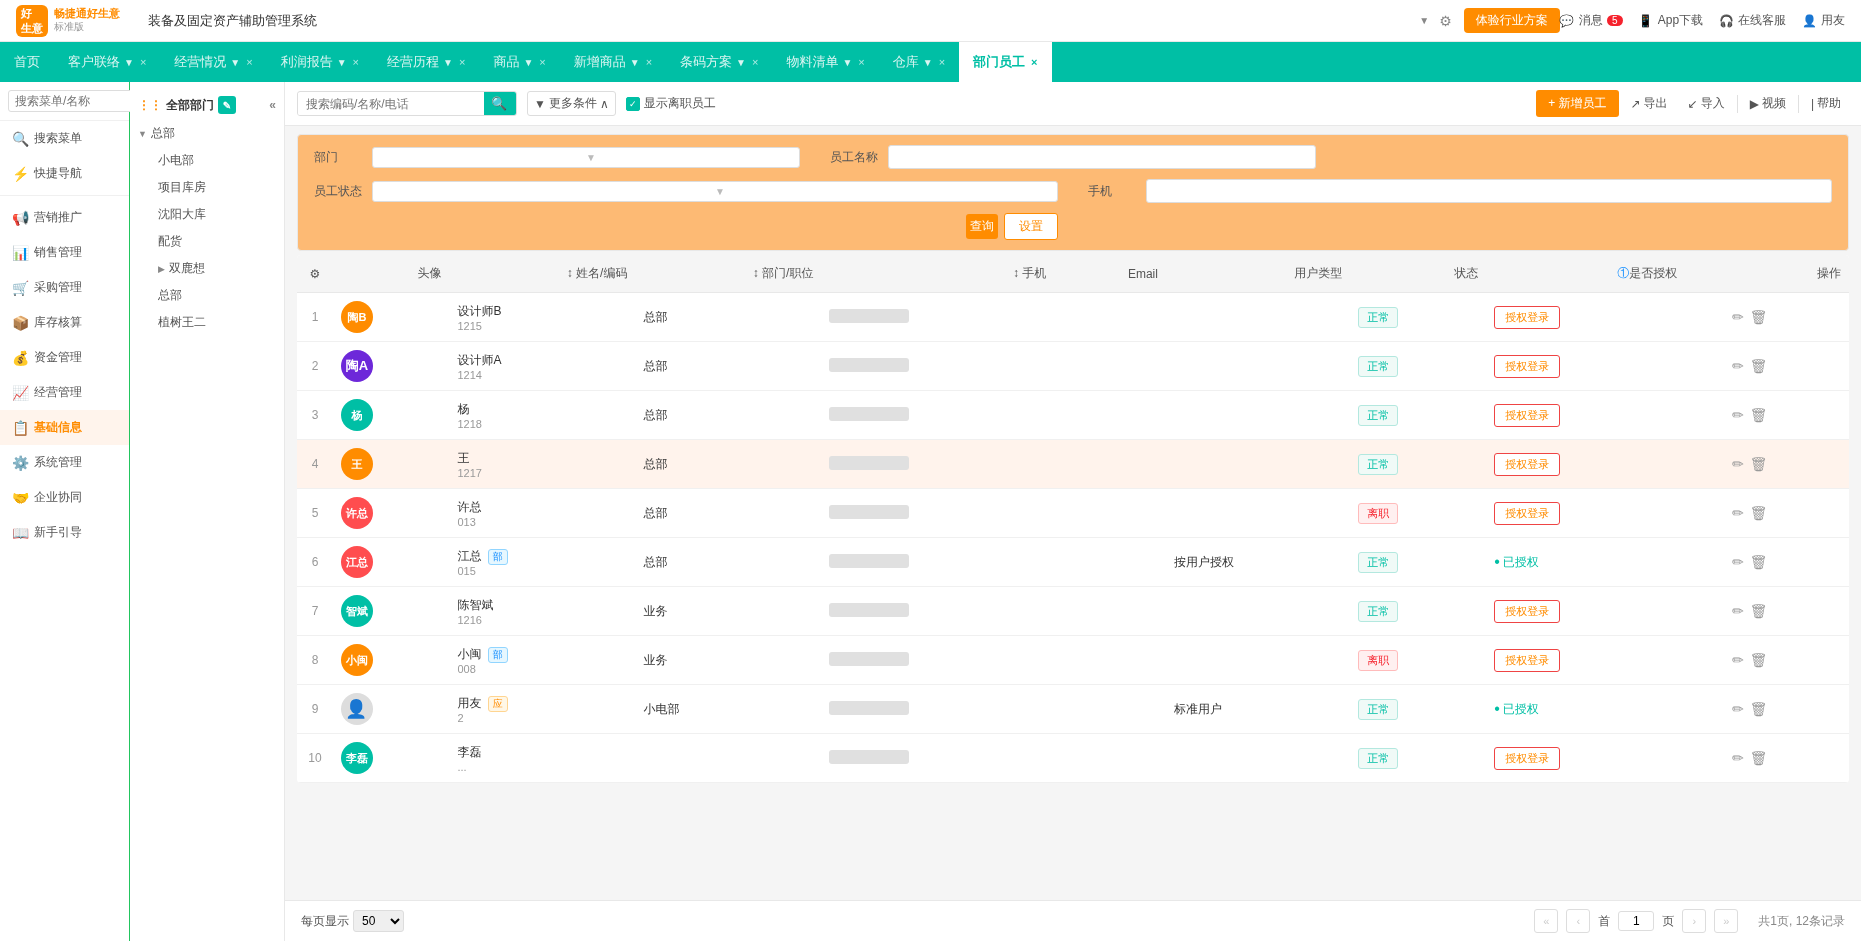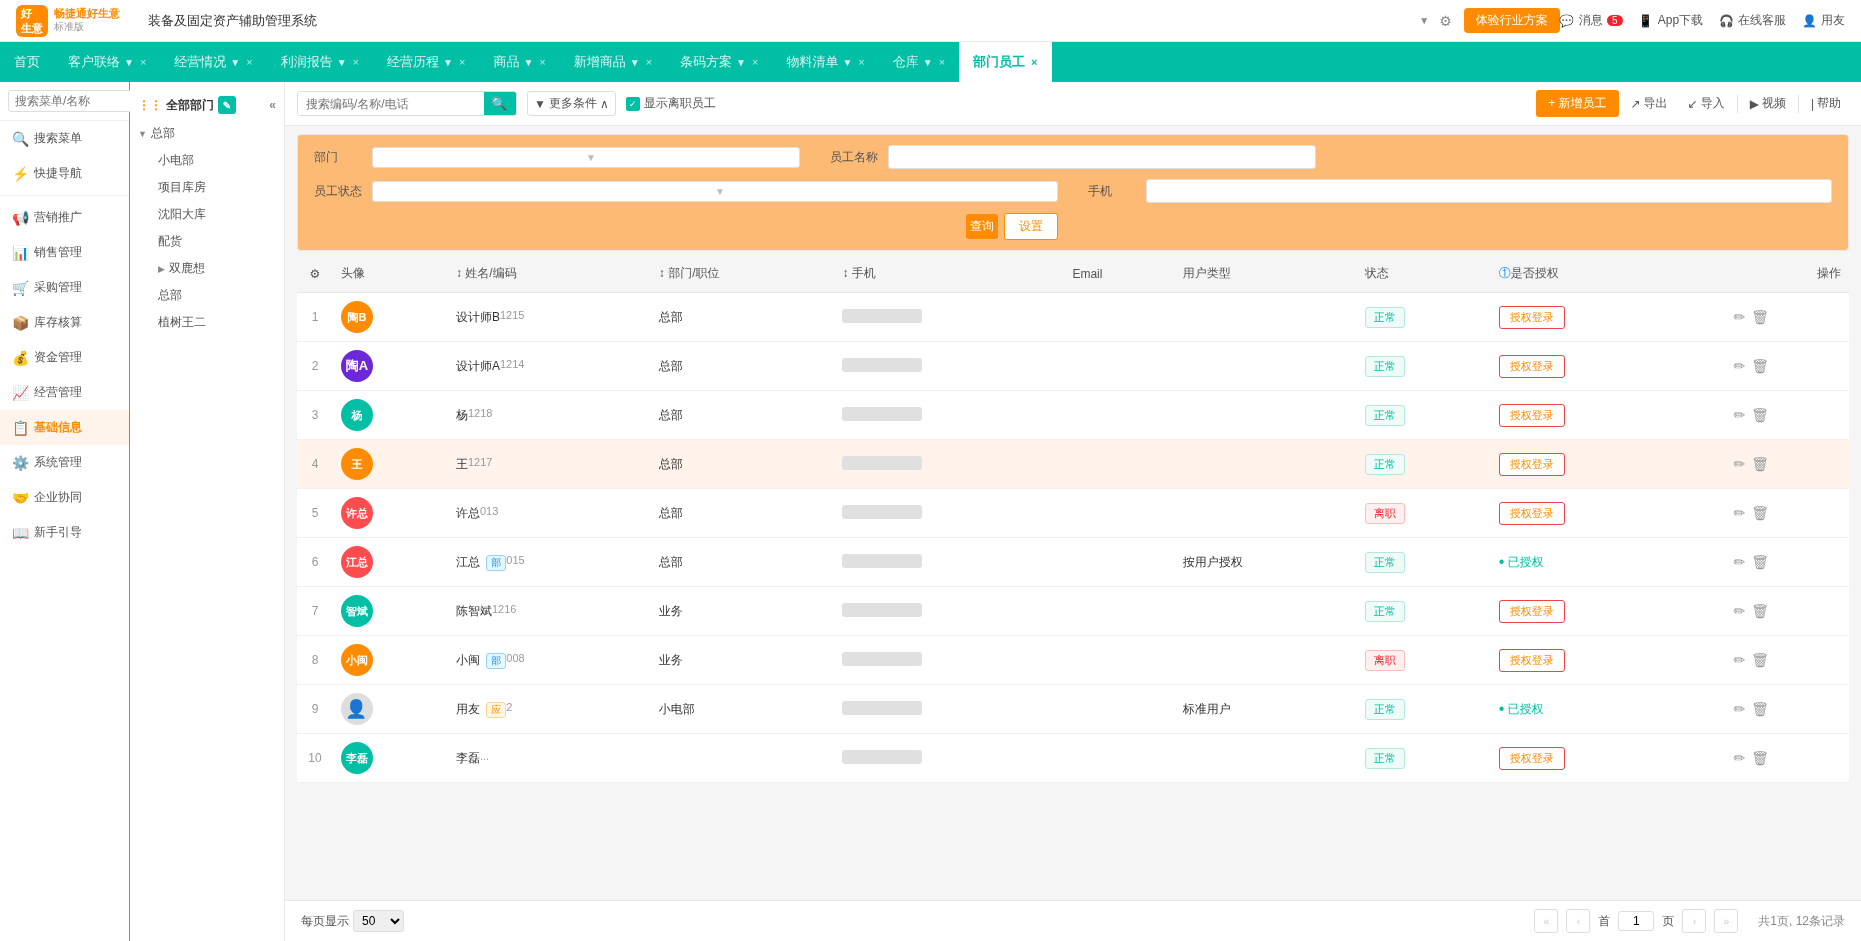--- a/index.html
+++ b/index.html
@@ -76,26 +76,26 @@
     .filter-row { display: flex; align-items: center; gap: 6px; }
     .filter-label { font-size: 12px; color: #555; white-space: nowrap; min-width: 52px; }
     .filter-input { flex: 1; border: 1px solid #ddd; border-radius: 3px; padding: 4px 8px; font-size: 12px; outline: none; }
     .query-btn { background: #ff8c00; color: #fff; border: none; border-radius: 3px; padding: 4px 4px; font-size: 12px; cursor: pointer; }
     .reset-btn { background: #fff; color: #ff8c00; border: 1px solid #ff8c00; border-radius: 3px; padding: 4px 14px; font-size: 12px; cursor: pointer; }
 
     
     .table-wrap { flex: 1; overflow-y: auto; padding: 0 12px; }
     table { width: 100%; border-collapse: collapse; background: #fff; border-radius: 4px; overflow: hidden; }
     table thead tr { background: #f5f5f5; }
-    table th { padding: 10px 8px; font-size: 12px; color: #555; font-weight: normal; border-bottom: 1px solid #e8e8e8; text-align: left; white-space: nowrap; }
+    table th { padding: 10px 8px; font-size: 12px; color: #555; font-weight: normal; border-bottom: 1px solid #e8e8e8; text-align: right; white-space: nowrap; }
     table tbody tr { border-bottom: 1px solid #f0f0f0; }
     table tbody tr.highlight { background: #fff3ec; }
     table td { padding: 8px; font-size: 12px; color: #333; vertical-align: middle; }
     .avatar-circle { width: 32px; height: 32px; border-radius: 50%; display: flex; align-items: center; justify-content: center; color: #fff; font-size: 12px; font-weight: bold; }
-    .name-code { display: flex; flex-direction: row; }
+    .name-code { display: flex; flex-direction: column; }
     .name-code .name { font-size: 12px; color: #333; }
     .name-code .code { font-size: 11px; color: #999; }
     .status-badge { display: inline-block; padding: 2px 8px; border-radius: 3px; font-size: 11px; }
     .status-normal { background: #f0faf7; color: #00bfa5; border: 1px solid #b3e8df; }
     .status-resigned { background: #fff0f0; color: #f5222d; border: 1px solid #ffbbbb; }
     .auth-btn { background: #fff; color: #ff8c00; border: 1px solid #ef4444; border-radius: 3px; padding: 3px 10px; font-size: 11px; cursor: pointer; white-space: nowrap; }
     .authorized { color: #00bfa5; font-size: 12px; display: flex; align-items: center; gap: 3px; }
     .authorized::before { content: '•'; font-size: 16px; color: #00bfa5; }
     .op-btns { display: flex; gap: 6px; align-items: center; }
     .op-btn { color: #999; font-size: 14px; cursor: pointer; }

